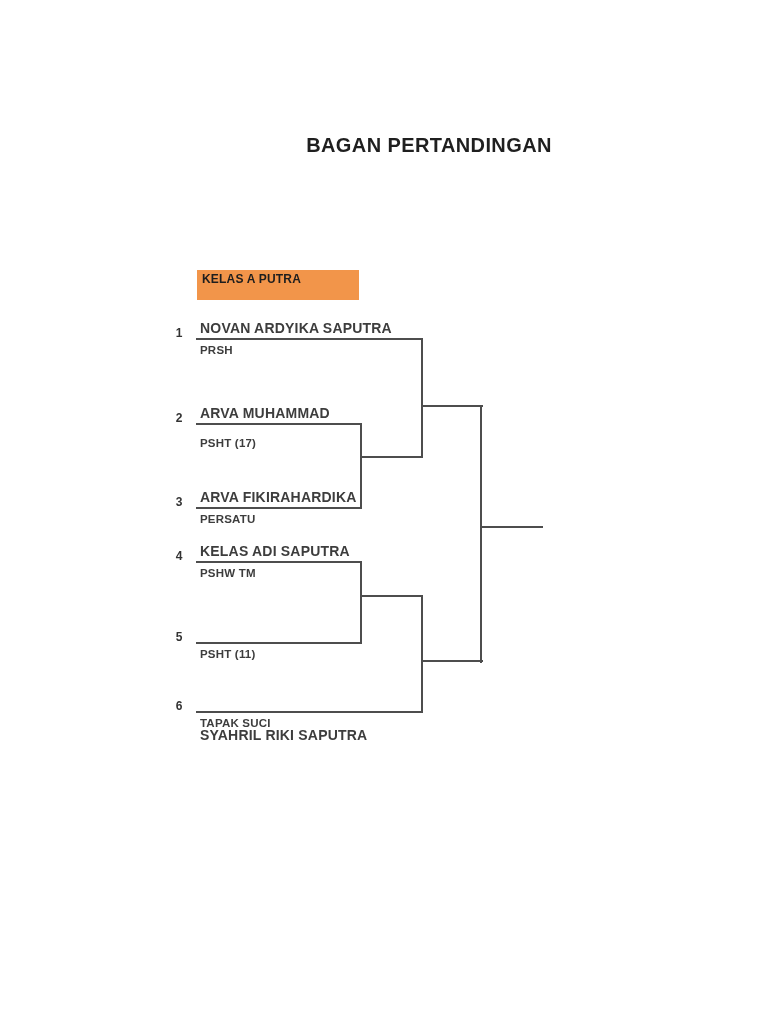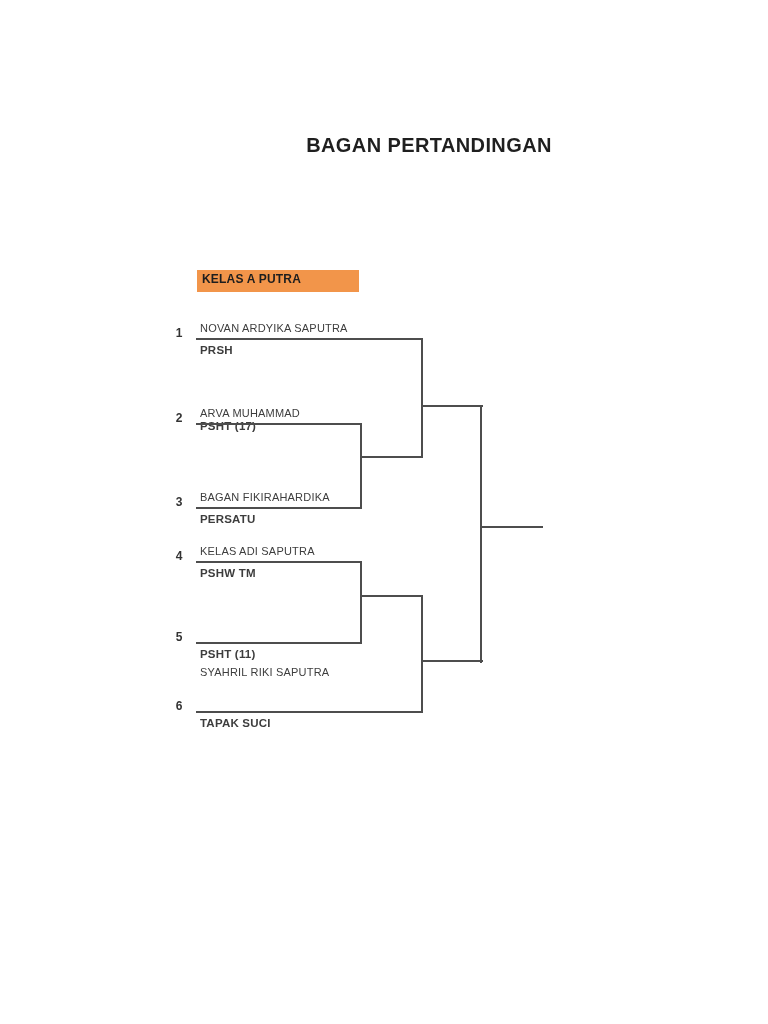--- a/index.html
+++ b/index.html
@@ -22,21 +22,21 @@
     font-weight: 700;
     line-height: 29px;
     letter-spacing: 0.4px;
     color: #1f1f1f;
   }
   .class-label {
     position: absolute;
     left: 137px;
     top: 210px;
     width: 162px;
-    height: 22px;
+    height: 30px;
     background: #F2954A;
     font-size: 12px;
     font-weight: 700;
     line-height: 19px;
     padding-left: 5px;
     letter-spacing: 0.2px;
     color: #1e1e1e;
   }
   .hl { position: absolute; height: 2px; background: #4d4d4d; }
   .vl { position: absolute; width: 2px;  background: #4d4d4d; }
@@ -46,22 +46,22 @@
     width: 18px;
     text-align: center;
     font-size: 12px;
     font-weight: 700;
     color: #333333;
   }
   .name {
     position: absolute;
     left: 140px;
     transform: translateY(-100%);
-    font-size: 11px;
-    font-weight: 400;
+    font-size: 14px;
+    font-weight: 700;
     line-height: 15px;
     letter-spacing: 0.2px;
     color: #3d3d3d;
     white-space: pre-line;
   }
   .club {
     position: absolute;
     left: 140px;
     font-size: 11.5px;
     font-weight: 600;
@@ -80,35 +80,35 @@
   </div>
 
   <div class="class-label">KELAS A PUTRA</div>
 
   <div class="num" style="top:266px">1</div>
   <div class="name" style="top:276px">NOVAN ARDYIKA SAPUTRA</div>
   <div class="club" style="top:283px">PRSH</div>
 
   <div class="num" style="top:351px">2</div>
   <div class="name" style="top:361px">ARVA MUHAMMAD</div>
-  <div class="club" style="top:359px">PSHT (17)</div>
+  <div class="club" style="top:376px">PSHT (17)</div>
 
   <div class="num" style="top:435px">3</div>
-  <div class="name" style="top:445px">BAGAN FIKIRAHARDIKA</div>
+  <div class="name" style="top:445px">ARVA FIKIRAHARDIKA</div>
   <div class="club" style="top:452px">PERSATU</div>
 
   <div class="num" style="top:489px">4</div>
   <div class="name" style="top:499px">KELAS ADI SAPUTRA</div>
   <div class="club" style="top:506px">PSHW TM</div>
 
   <div class="num" style="top:570px">5</div>
   <div class="club" style="top:587px">PSHT (11)</div>
 
   <div class="num" style="top:639px">6</div>
-  <div class="name" style="top:620px">SYAHRIL RIKI SAPUTRA</div>
+  <div class="name" style="top:683px">SYAHRIL RIKI SAPUTRA</div>
   <div class="club" style="top:656px">TAPAK SUCI</div>
 
   <div class="hl" style="left:136px;top:278px;width:226px"></div>
   <div class="hl" style="left:136px;top:363px;width:166px"></div>
   <div class="hl" style="left:136px;top:447px;width:166px"></div>
   <div class="hl" style="left:136px;top:501px;width:166px"></div>
   <div class="hl" style="left:136px;top:582px;width:166px"></div>
   <div class="hl" style="left:136px;top:651px;width:226px"></div>
 
   <div class="vl" style="left:300px;top:363px;height:86px"></div>

